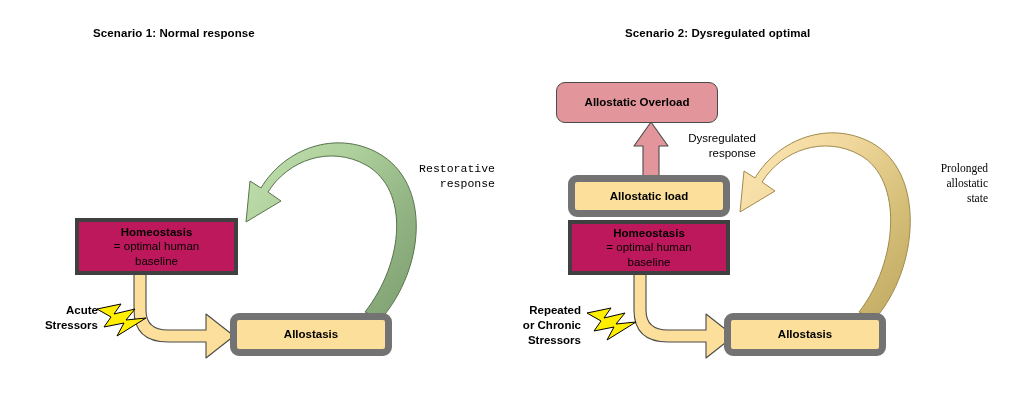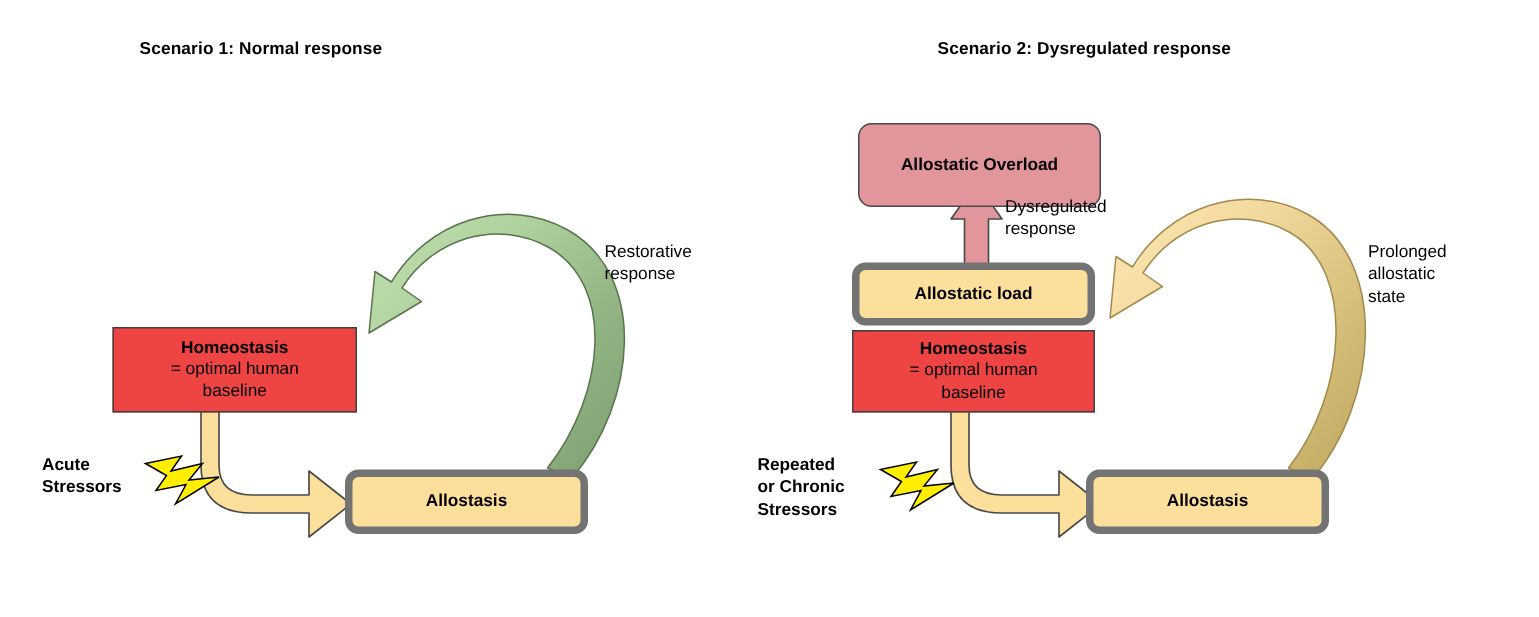--- a/index.html
+++ b/index.html
@@ -39,40 +39,40 @@
   }
   .node-title {
     font-size: 11.5px;
     font-weight: bold;
   }
   .node-sub {
     font-size: 11.5px;
     font-weight: normal;
   }
   .sq-green {
-    background: #ef4444;
-    border: 1px solid #404040;
+    background: #be185d;
+    border: 4px solid #404040;
     border-radius: 0;
     align-items: center;
   }
   .rr-yellow {
     background: #fbdf9a;
-    border: 5px solid #737373;
+    border: 7px solid #737373;
     border-radius: 9px;
   }
   .rr-red {
     background: #e2959a;
     border: 1px solid #4a4a4a;
     border-radius: 9px;
   }
   .caption {
     position: absolute;
     font-size: 11.5px;
     color: #000000;
-    text-align: left;
+    text-align: right;
     line-height: 1.32;
     white-space: pre-line;
   }
   svg.layer {
     position: absolute;
     left: 0;
     top: 0;
     width: 1026px;
     height: 411px;
     overflow: visible;
@@ -206,26 +206,26 @@
     <div class="node-sub">baseline</div>
   </div>
 
   <div class="node rr-yellow" style="left:230px; top:313px; width:162px; height:43px;">
     <div class="node-title">Allostasis</div>
   </div>
 
   <div class="caption" style="left:28px; top:303px; width:70px;font-weight:bold;">Acute
 Stressors</div>
 
-  <div class="caption" style="left:403px; top:161px; width:92px;">Restorative
+  <div class="caption" style="left:403px; top:161px; width:92px;font-family:Liberation Mono, monospace;">Restorative
 response</div>
 
-  <div class="title" style="left:625px; top:27px;">Scenario 2: Dysregulated response</div>
-
-  <div class="node rr-red" style="left:572px; top:82px; width:162px; height:56px;">
+  <div class="title" style="left:625px; top:27px;">Scenario 2: Dysregulated optimal</div>
+
+  <div class="node rr-red" style="left:556px; top:82px; width:162px; height:41px;">
     <div class="node-title">Allostatic Overload</div>
   </div>
 
   <div class="node rr-yellow" style="left:568px; top:175px; width:162px; height:42px;">
     <div class="node-title">Allostatic load</div>
   </div>
 
   <div class="node sq-green" style="left:568px; top:220px; width:162px; height:55px;">
     <div class="node-title">Homeostasis</div>
     <div class="node-sub">= optimal human</div>
@@ -236,17 +236,17 @@
     <div class="node-title">Allostasis</div>
   </div>
 
   <div class="caption" style="left:505px; top:303px; width:76px;font-weight:bold;">Repeated
 or Chronic
 Stressors</div>
 
   <div class="caption" style="left:670px; top:131px; width:86px;">Dysregulated
 response</div>
 
-  <div class="caption" style="left:912px; top:161px; width:76px;">Prolonged
+  <div class="caption" style="left:912px; top:161px; width:76px;font-family:Liberation Serif, serif;">Prolonged
 allostatic
 state</div>
 
 </div>
 
 </body></html>

